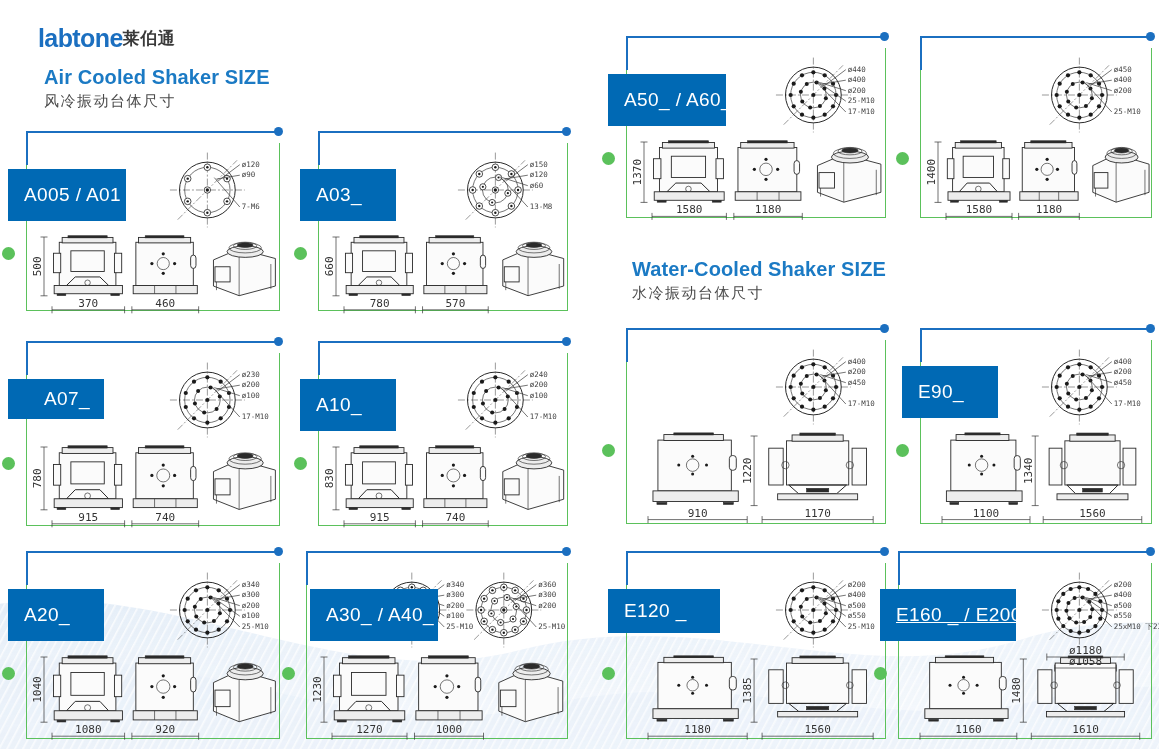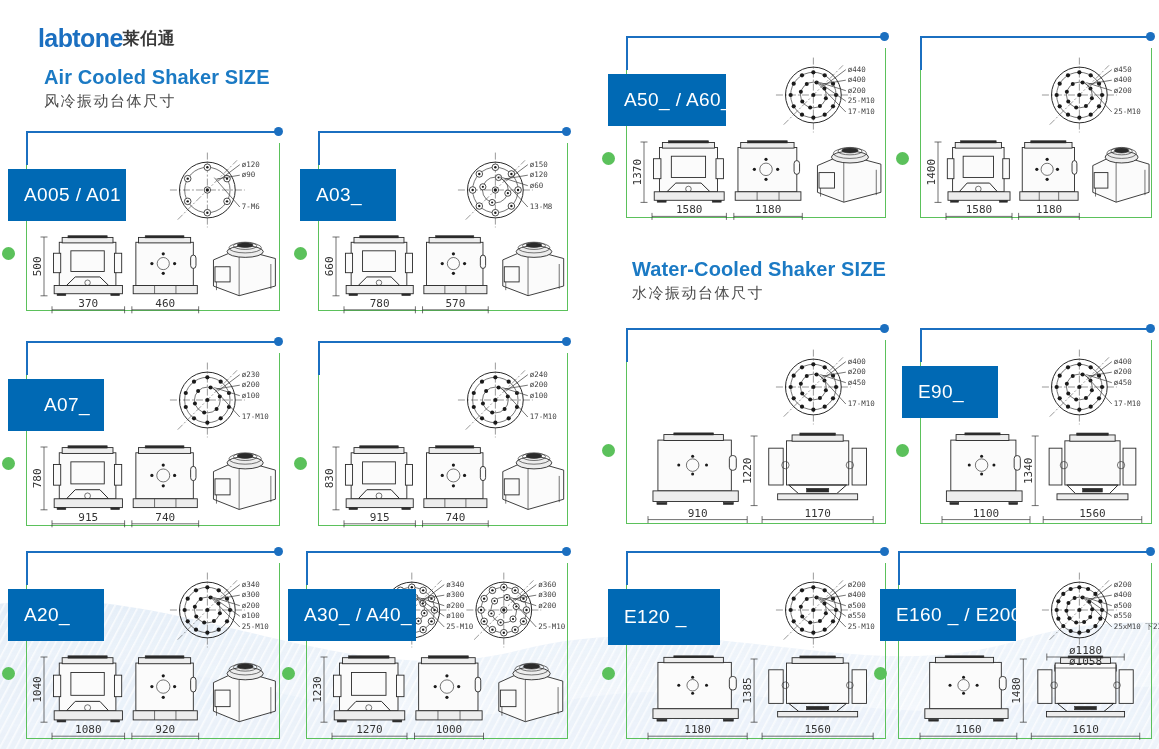--- a/index.html
+++ b/index.html
@@ -336,21 +336,21 @@
     <text class="dimtxt" x="137.384" y="77.80000000000001" text-anchor="middle">570</text>
           </svg>
            </div>
       </div>
       <div class="card" style="left: 8px; top: 341px; width: 272px; height: 185px;">
         <div class="card-frame"></div>
         <div class="card-conn-v"></div>
         <div class="card-conn-h" style="width:252px"></div>
         <div class="card-conn-dot" style="left:266px"></div>
         <div class="card-green-dot" style="top:116px"></div>
-        <div class="card-badge" style="top:38px; width:96px; height:52px;padding-left:36px;">A07_</div>
+        <div class="card-badge" style="top:38px; width:96px; height:40px;padding-left:36px;">A07_</div>
         <div class="boltdia" style="left:154px; top:16px; width:108px; height:86px;">
           <svg width="108" height="86" viewBox="0 0 108 86">
             <line class="tech-center" x1="7.950000000000003" y1="43" x2="82.77" y2="43"></line>
             <line class="tech-center" x1="45.36" y1="5.590000000000003" x2="45.36" y2="80.41"></line>
             <line class="tech-center" x1="15.690000000000001" y1="72.67" x2="75.03" y2="13.330000000000002"></line>
             <circle class="tech-line" cx="45.36" cy="43" r="27.864000000000004"></circle>
             <circle class="tech-thin" cx="45.36" cy="43" r="22.704"></circle>
             <circle class="tech-thin" cx="45.36" cy="43" r="12.9"></circle>
             <circle class="hole-dot" cx="45.36" cy="20.296" r="2.1"></circle>
             <circle class="hole-dot" cx="58.70507636804831" cy="24.63207815971119" r="2.1"></circle>
@@ -430,20 +430,21 @@
     <text class="dimtxt" x="139.256" y="81.8" text-anchor="middle">740</text>
           </svg>
            </div>
       </div>
       <div class="card" style="left: 300px; top: 341px; width: 268px; height: 185px;">
         <div class="card-frame"></div>
         <div class="card-conn-v"></div>
         <div class="card-conn-h" style="width:248px"></div>
         <div class="card-conn-dot" style="left:262px"></div>
         <div class="card-green-dot" style="top:116px"></div>
+        <div class="card-badge" style="top:38px; width:96px; height:52px;">A10_</div>
         <div class="boltdia" style="left:150px; top:16px; width:108px; height:86px;">
           <svg width="108" height="86" viewBox="0 0 108 86">
             <line class="tech-center" x1="7.950000000000003" y1="43" x2="82.77" y2="43"></line>
             <line class="tech-center" x1="45.36" y1="5.590000000000003" x2="45.36" y2="80.41"></line>
             <line class="tech-center" x1="15.690000000000001" y1="72.67" x2="75.03" y2="13.330000000000002"></line>
             <circle class="tech-line" cx="45.36" cy="43" r="27.864000000000004"></circle>
             <circle class="tech-thin" cx="45.36" cy="43" r="22.704"></circle>
             <circle class="tech-thin" cx="45.36" cy="43" r="12.9"></circle>
             <circle class="hole-dot" cx="45.36" cy="20.296" r="2.1"></circle>
             <circle class="hole-dot" cx="58.70507636804831" cy="24.63207815971119" r="2.1"></circle>
@@ -623,21 +624,21 @@
     <text class="dimtxt" x="139.256" y="84.2" text-anchor="middle">920</text>
           </svg>
            </div>
       </div>
       <div class="card" style="left: 288px; top: 551px; width: 280px; height: 188px;">
         <div class="card-frame"></div>
         <div class="card-conn-v"></div>
         <div class="card-conn-h" style="width:260px"></div>
         <div class="card-conn-dot" style="left:274px"></div>
         <div class="card-green-dot" style="top:116px"></div>
-        <div class="card-badge" style="top:38px; width:128px; height:52px;">A30_ / A40_</div>
+        <div class="card-badge" style="top:38px; width:128px; height:52px;margin-left:22px;">A30_ / A40_</div>
         <div class="boltdia" style="left:86px; top:16px; width:180px; height:86px;">
           <div style="display:flex;gap:2px">
          <div>
               <svg width="90" height="86" viewBox="0 0 90 86">
                 <line class="tech-center" x1="0.39000000000000057" y1="43" x2="75.21" y2="43"></line>
                 <line class="tech-center" x1="37.8" y1="5.590000000000003" x2="37.8" y2="80.41"></line>
                 <line class="tech-center" x1="8.129999999999999" y1="72.67" x2="67.47" y2="13.330000000000002"></line>
                 <circle class="tech-line" cx="37.8" cy="43" r="27.864000000000004"></circle>
                 <circle class="tech-thin" cx="37.8" cy="43" r="22.704"></circle>
                 <circle class="tech-thin" cx="37.8" cy="43" r="12.9"></circle>
@@ -1172,21 +1173,21 @@
     <text class="dimtxt" x="172.48" y="90.60000000000001" text-anchor="middle">1560</text>
           </svg>
            </div>
       </div>
       <div class="card" style="left: 608px; top: 551px; width: 278px; height: 188px;">
         <div class="card-frame"></div>
         <div class="card-conn-v"></div>
         <div class="card-conn-h" style="width:258px"></div>
         <div class="card-conn-dot" style="left:272px"></div>
         <div class="card-green-dot" style="top:116px"></div>
-        <div class="card-badge" style="top:38px; width:112px; height:56px;">E120 _</div>
+        <div class="card-badge" style="top:38px; width:112px; height:44px;">E120 _</div>
         <div class="boltdia" style="left:160px; top:16px; width:108px; height:86px;">
           <svg width="108" height="86" viewBox="0 0 108 86">
             <line class="tech-center" x1="7.950000000000003" y1="43" x2="82.77" y2="43"></line>
             <line class="tech-center" x1="45.36" y1="5.590000000000003" x2="45.36" y2="80.41"></line>
             <line class="tech-center" x1="15.690000000000001" y1="72.67" x2="75.03" y2="13.330000000000002"></line>
             <circle class="tech-line" cx="45.36" cy="43" r="27.864000000000004"></circle>
             <circle class="tech-thin" cx="45.36" cy="43" r="22.704"></circle>
             <circle class="tech-thin" cx="45.36" cy="43" r="12.9"></circle>
             <circle class="hole-dot" cx="45.36" cy="20.296" r="2.1"></circle>
             <circle class="hole-dot" cx="56.711999999999996" cy="23.337759232478103" r="2.1"></circle>
@@ -1260,21 +1261,21 @@
     <text class="dimtxt" x="191.632" y="84.2" text-anchor="middle">1560</text>
           </svg>
            </div>
       </div>
       <div class="card" style="left: 880px; top: 551px; width: 272px; height: 188px;">
         <div class="card-frame"></div>
         <div class="card-conn-v"></div>
         <div class="card-conn-h" style="width:252px"></div>
         <div class="card-conn-dot" style="left:266px"></div>
         <div class="card-green-dot" style="top:116px"></div>
-        <div class="card-badge" style="top:38px; width:136px; height:52px;">E160 _ / E200_</div>
+        <div class="card-badge" style="top:38px; width:136px; height:52px;text-decoration:underline;">E160 _ / E200_</div>
         <div class="boltdia" style="left:154px; top:16px; width:108px; height:86px;">
           <svg width="108" height="86" viewBox="0 0 108 86">
             <line class="tech-center" x1="7.950000000000003" y1="43" x2="82.77" y2="43"></line>
             <line class="tech-center" x1="45.36" y1="5.590000000000003" x2="45.36" y2="80.41"></line>
             <line class="tech-center" x1="15.690000000000001" y1="72.67" x2="75.03" y2="13.330000000000002"></line>
             <circle class="tech-line" cx="45.36" cy="43" r="27.864000000000004"></circle>
             <circle class="tech-thin" cx="45.36" cy="43" r="22.704"></circle>
             <circle class="tech-thin" cx="45.36" cy="43" r="12.9"></circle>
             <circle class="hole-dot" cx="45.36" cy="20.296" r="2.1"></circle>
             <circle class="hole-dot" cx="54.048444648417004" cy="22.024239093863745" r="2.1"></circle>

